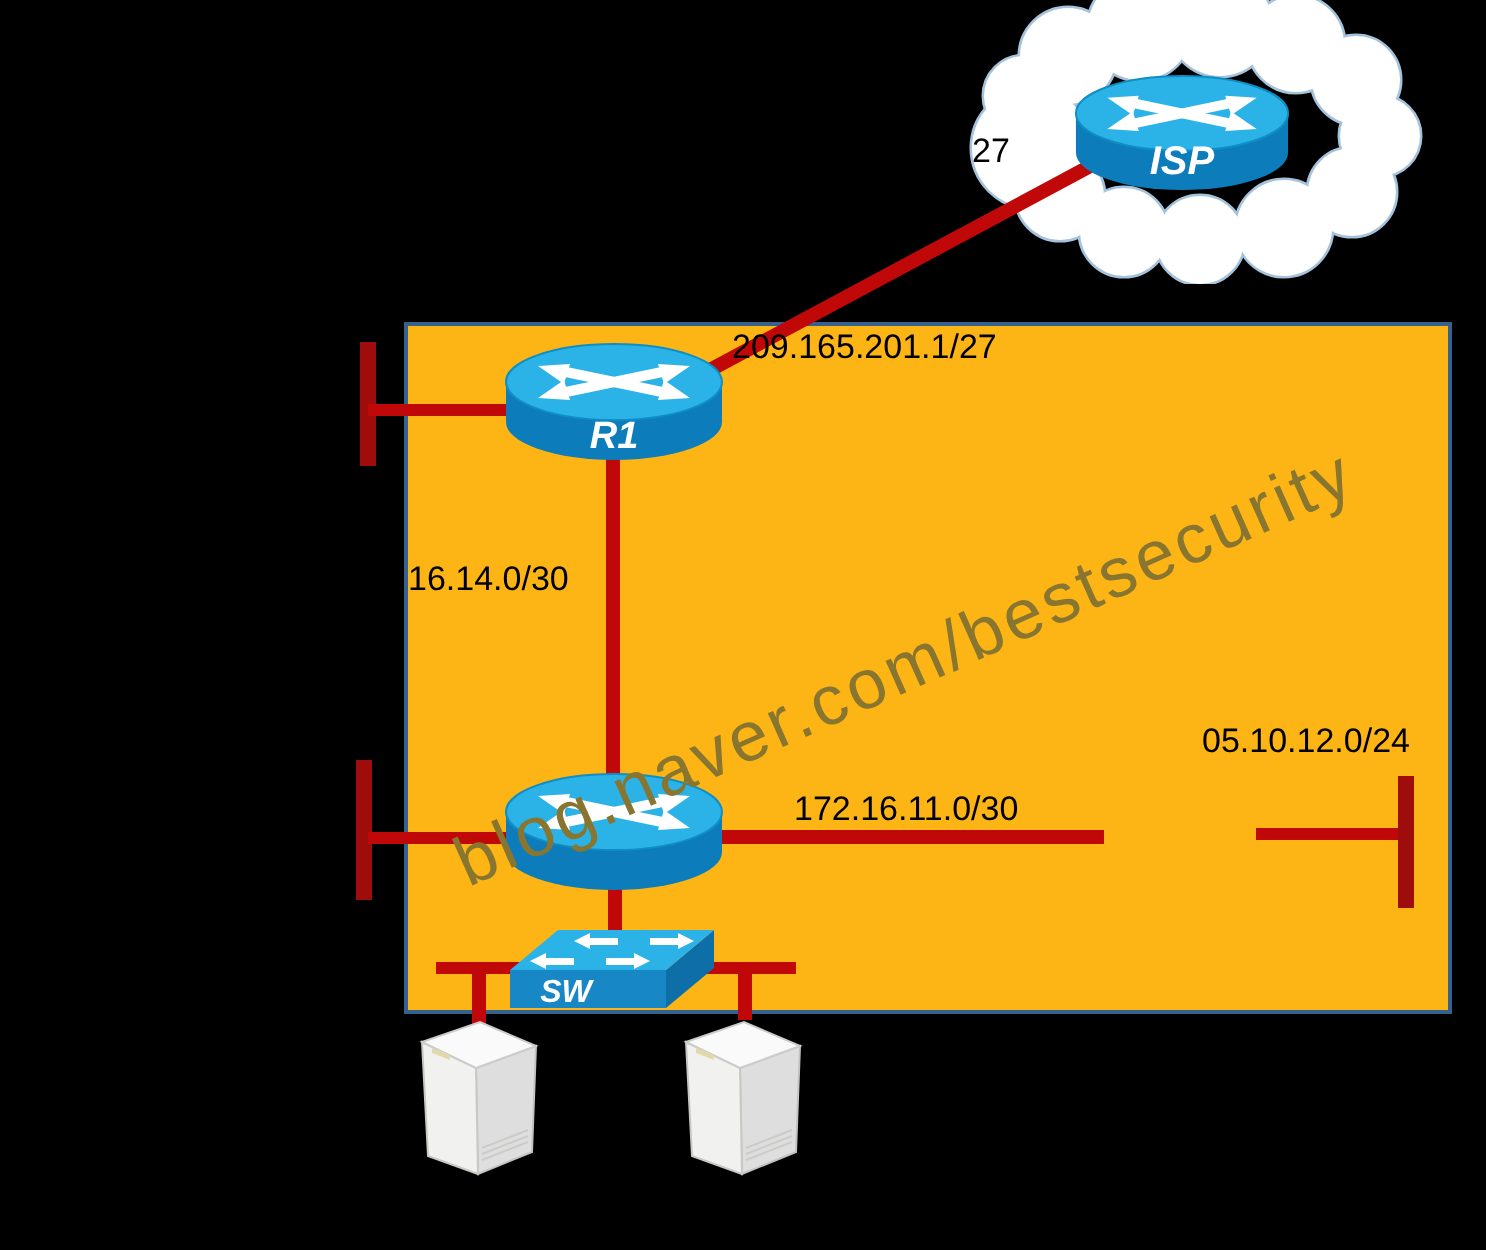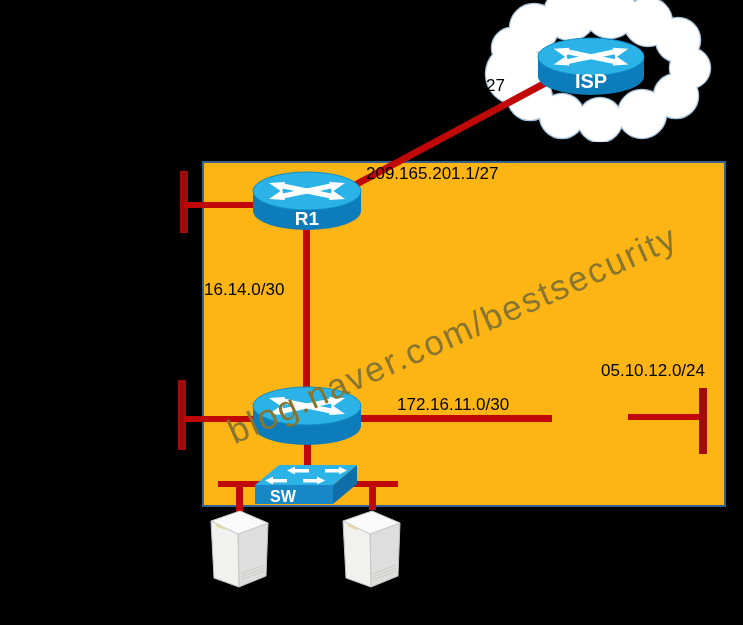--- a/index.html
+++ b/index.html
@@ -13,21 +13,21 @@
   .watermark{position:absolute;left:237px;top:414px;font-size:35px;letter-spacing:2px;
              color:#877530;z-index:7;transform:rotate(-24deg);transform-origin:0 100%;
              line-height:36px;white-space:nowrap;}
   
   .hline,.vline,.tbar,.diag{position:absolute;z-index:2;background:#c10808;}
   .hline{height:6px;}
   .vline{width:7px;}
   .tbar{width:8px;background:#9e0c0c;z-index:2;}
   .diag{height:7px;transform-origin:0 50%;z-index:4;}
   
-  .device{position:absolute;z-index:6;}
+  .device{position:absolute;z-index:6;font-style:italic;}
   .dev-label{position:absolute;left:0;right:0;text-align:center;color:#fff;
              font-weight:bold;}
   .router-label{bottom:3px;font-size:19px;}
   .router-label.small{bottom:1px;font-size:17px;}
   .router-label.isp{bottom:5px;font-size:20px;}
   .sw-label{left:2px;width:56px;bottom:1px;font-size:16px;right:auto;}
   
   .ip{position:absolute;color:#000;font-size:17px;z-index:5;white-space:nowrap;}
   .cloud{position:absolute;left:482px;top:0px;z-index:3;}
 </style>
@@ -165,19 +165,19 @@
   <div class="device" style="left:338px;top:508px;width:66px;height:84px;">
     <svg width="66" height="84" viewBox="0 0 66 84">
       <polygon points="32,26 62,15 60,68 33,79" fill="#dedede" stroke="#c2c2c0"></polygon>
       <polygon points="5,13 32,26 33,79 8,70" fill="#f1f1ef" stroke="#c8c8c6"></polygon>
       <polygon points="5,13 34,3 62,15 32,26" fill="#fafafa" stroke="#cccccc"></polygon>
       <polygon points="10,16 19,19.5 19,22 10,18.5" fill="#e3d9a8"></polygon>
       <path d="M35,66 L58,57 M35,69 L58,60 M35,72 L58,63" stroke="#cbcbc9" stroke-width="1" fill="none"></path>
     </svg>
   </div>
 
-  <div class="ip" style="left:486px;top:66px;margin-top:10px;">27</div>
+  <div class="ip" style="left:486px;top:66px;">27</div>
   <div class="ip" style="left:366px;top:164px;">209.165.201.1/27</div>
   <div class="ip" style="left:204px;top:280px;">16.14.0/30</div>
   <div class="ip" style="left:397px;top:395px;">172.16.11.0/30</div>
   <div class="ip" style="left:601px;top:361px;">05.10.12.0/24</div>
 
 </div>
 
 </body></html>

